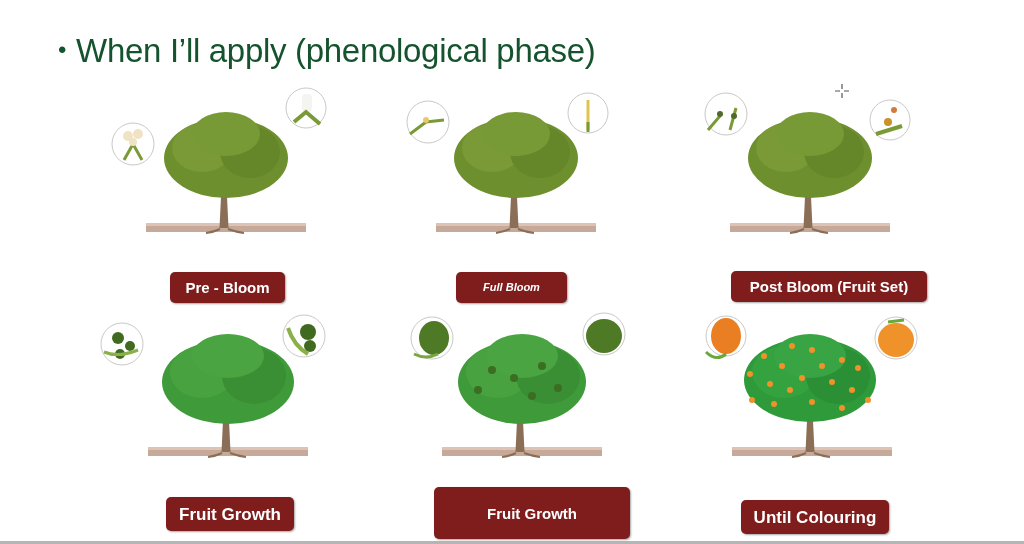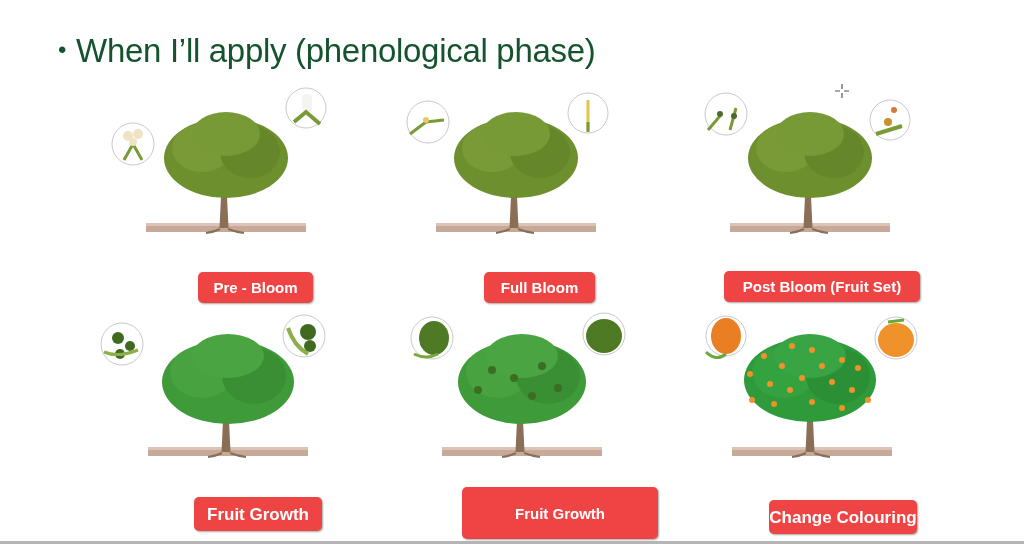--- a/index.html
+++ b/index.html
@@ -9,25 +9,25 @@
     }
     .slide { position: absolute; left: 0; top: 0; width: 1024px; height: 542px; background: #fff; }
     .bottom-line { position: absolute; left: 0; top: 541px; width: 1024px; height: 3px; background: #b5b5b5; }
     .title {
       position: absolute; left: 58px; top: 32px; font-size: 33px; color: #14532d;
       font-family: "Liberation Sans", sans-serif; letter-spacing: -0.3px; white-space: nowrap;
     }
     .title .bullet { font-size: 24px; margin-right: 10px; position: relative; top: -4px; }
     .phase { position: absolute; width: 240px; height: 160px; }
     .label {
-      position: absolute; background: #ef4444; color: #fff; font-weight: bold;
+      position: absolute; background: #7f1d1d; color: #fff; font-weight: bold;
       font-family: "Liberation Sans", sans-serif; border-radius: 5px;
       text-align: center; box-shadow: 1px 1px 2px rgba(0,0,0,0.35);
       display: flex; align-items: center; justify-content: center; flex-direction: column;
-      line-height: 19px; white-space: nowrap; margin-left: 28px;
+      line-height: 19px; white-space: nowrap;
     }
     .crosshair { position: absolute; left: 835px; top: 84px; width: 14px; height: 14px; }
     svg { display: block; }
   </style>
 </head>
 <body>
 
 <div class="slide">
 
   <div class="title">
@@ -82,21 +82,21 @@
         <path d="M14 48 L30 36 L48 34" stroke="#7a9a37" stroke-width="3" fill="none"></path>
         <circle cx="30" cy="34" r="3" fill="#e8c96a"></circle>
       </g>
       <g>
         <circle cx="192" cy="27" r="20" fill="#fff" stroke="#c9c9c9" stroke-width="1"></circle>
         <path d="M192 14 L192 44" stroke="#e0c44c" stroke-width="3"></path>
         <path d="M192 36 L192 46" stroke="#7a9a37" stroke-width="3"></path>
       </g>
     </svg>
   </div>
-  <div class="label" style="left:456px;top:272px;width:111px;height:31px;font-size:15px;">
+  <div class="label" style="left:456px;top:272px;width:111px;height:31px;font-size:11px;font-style:italic;">
     <span>Full Bloom</span>
   </div>
 
   <div class="phase" style="left:690px;top:86px;">
     <svg width="240" height="160">
       <use href="#trunk-ground"></use>
       <ellipse cx="120" cy="72" rx="62" ry="40" fill="#6e8f2e"></ellipse>
       <ellipse cx="96" cy="62" rx="30" ry="24" fill="#7a9a37"></ellipse>
       <ellipse cx="144" cy="66" rx="30" ry="26" fill="#66862a"></ellipse>
       <ellipse cx="120" cy="48" rx="34" ry="22" fill="#789a36"></ellipse>
@@ -107,21 +107,21 @@
           <circle cx="44" cy="30" r="3" fill="#4f6a2a"></circle>
       </g>
       <g>
         <circle cx="200" cy="34" r="20" fill="#fff" stroke="#c9c9c9" stroke-width="1"></circle>
         <path d="M186 48 L212 40" stroke="#7a9a37" stroke-width="4" fill="none"></path>
         <circle cx="198" cy="36" r="4" fill="#c9922a"></circle>
           <circle cx="204" cy="24" r="3" fill="#d47a3a"></circle>
       </g>
     </svg>
   </div>
-  <div class="label" style="left:696px;top:271px;width:196px;height:31px;font-size:15px;">
+  <div class="label" style="left:731px;top:271px;width:196px;height:31px;font-size:15px;">
     <span>Post Bloom (Fruit Set)</span>
   </div>
 
   <div class="phase" style="left:98px;top:310px;">
     <svg width="240" height="160">
       <use href="#trunk-ground" transform="translate(10,0)"></use>
       <ellipse cx="130" cy="72" rx="66" ry="42" fill="#3f9a3a"></ellipse>
       <ellipse cx="104" cy="62" rx="32" ry="26" fill="#48a23f"></ellipse>
       <ellipse cx="156" cy="66" rx="32" ry="28" fill="#3a8f35"></ellipse>
       <ellipse cx="130" cy="46" rx="36" ry="22" fill="#4aa442"></ellipse>
@@ -207,21 +207,21 @@
         <path d="M14 42 Q24 52 34 44" stroke="#6aa83a" stroke-width="3" fill="none"></path>
       </g>
       <g>
         <circle cx="204" cy="28" r="21" fill="#fff" stroke="#c9c9c9" stroke-width="1"></circle>
         <ellipse cx="204" cy="30" rx="18" ry="17" fill="#f0922a"></ellipse>
         <path d="M196 12 L212 10" stroke="#6aa83a" stroke-width="3"></path>
       </g>
     </svg>
   </div>
   <div class="label" style="left:741px;top:500px;width:148px;height:34px;font-size:17px;">
-    <span>Change Colouring</span>
+    <span>Until Colouring</span>
   </div>
 
   <svg class="crosshair" width="14" height="14">
     <path d="M7 0 V5 M7 9 V14 M0 7 H5 M9 7 H14" stroke="#555" stroke-width="1.2"></path>
   </svg>
 </div>
 
 <div class="bottom-line"></div>
 
 </body></html>

